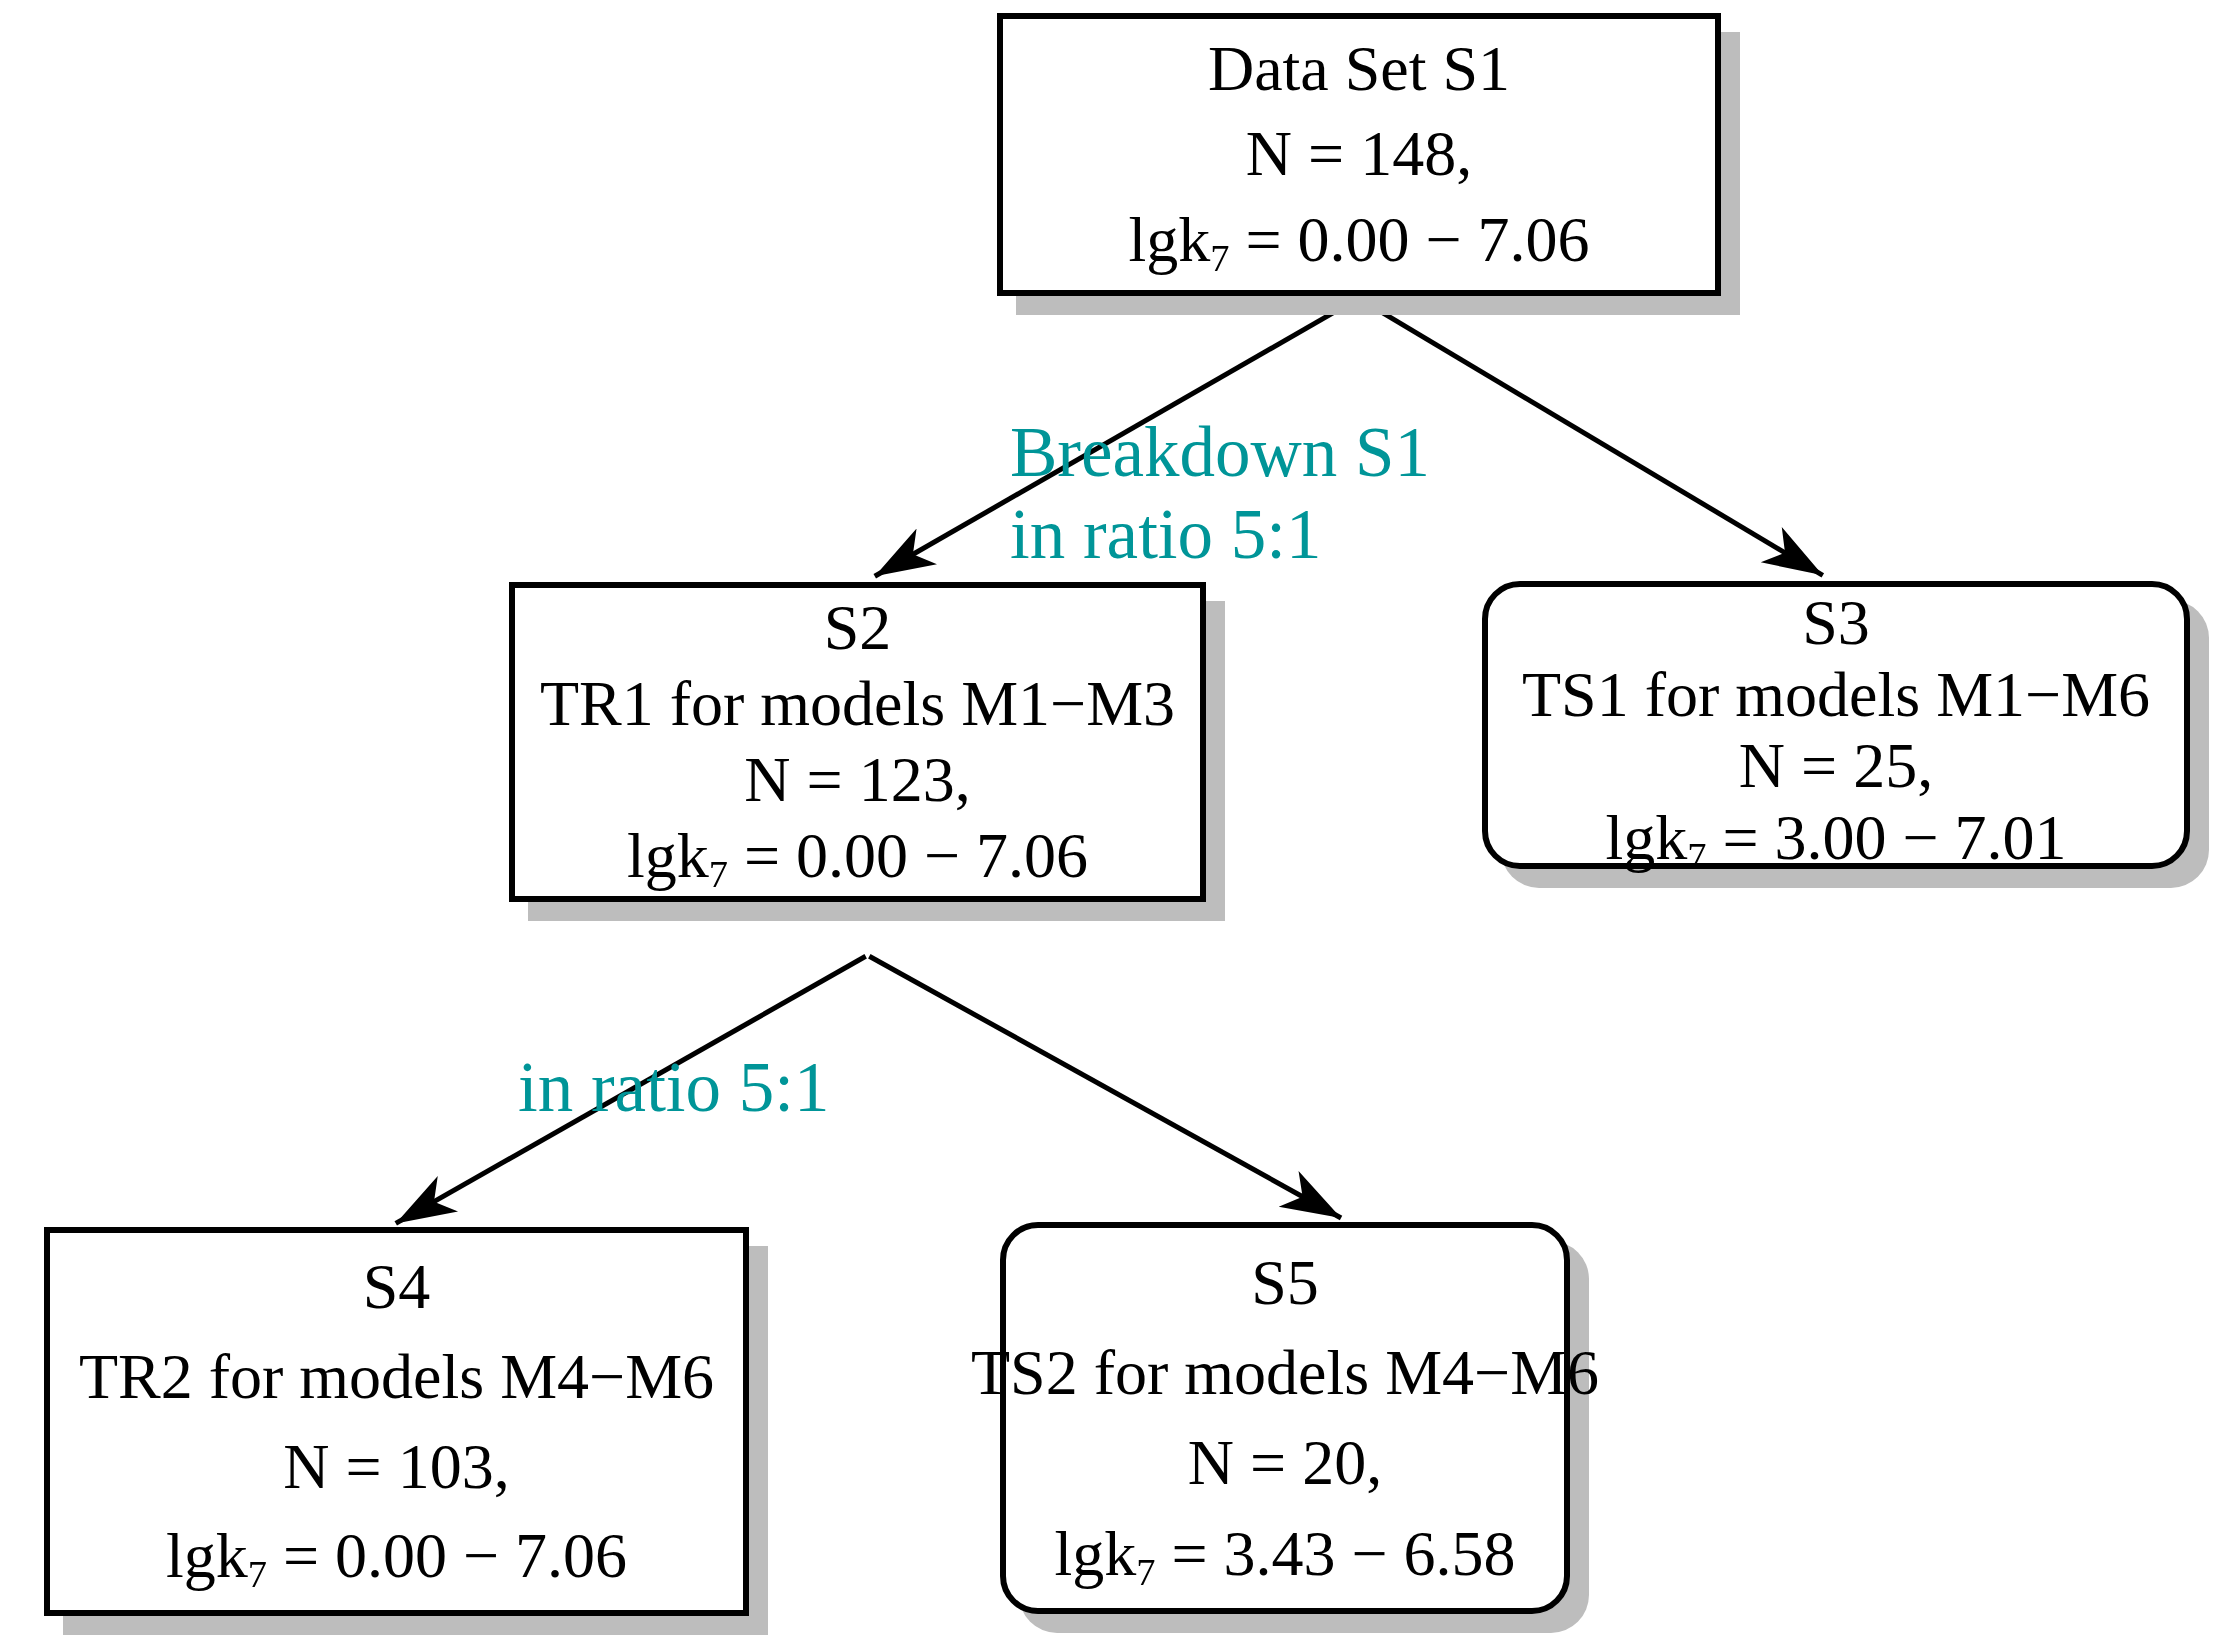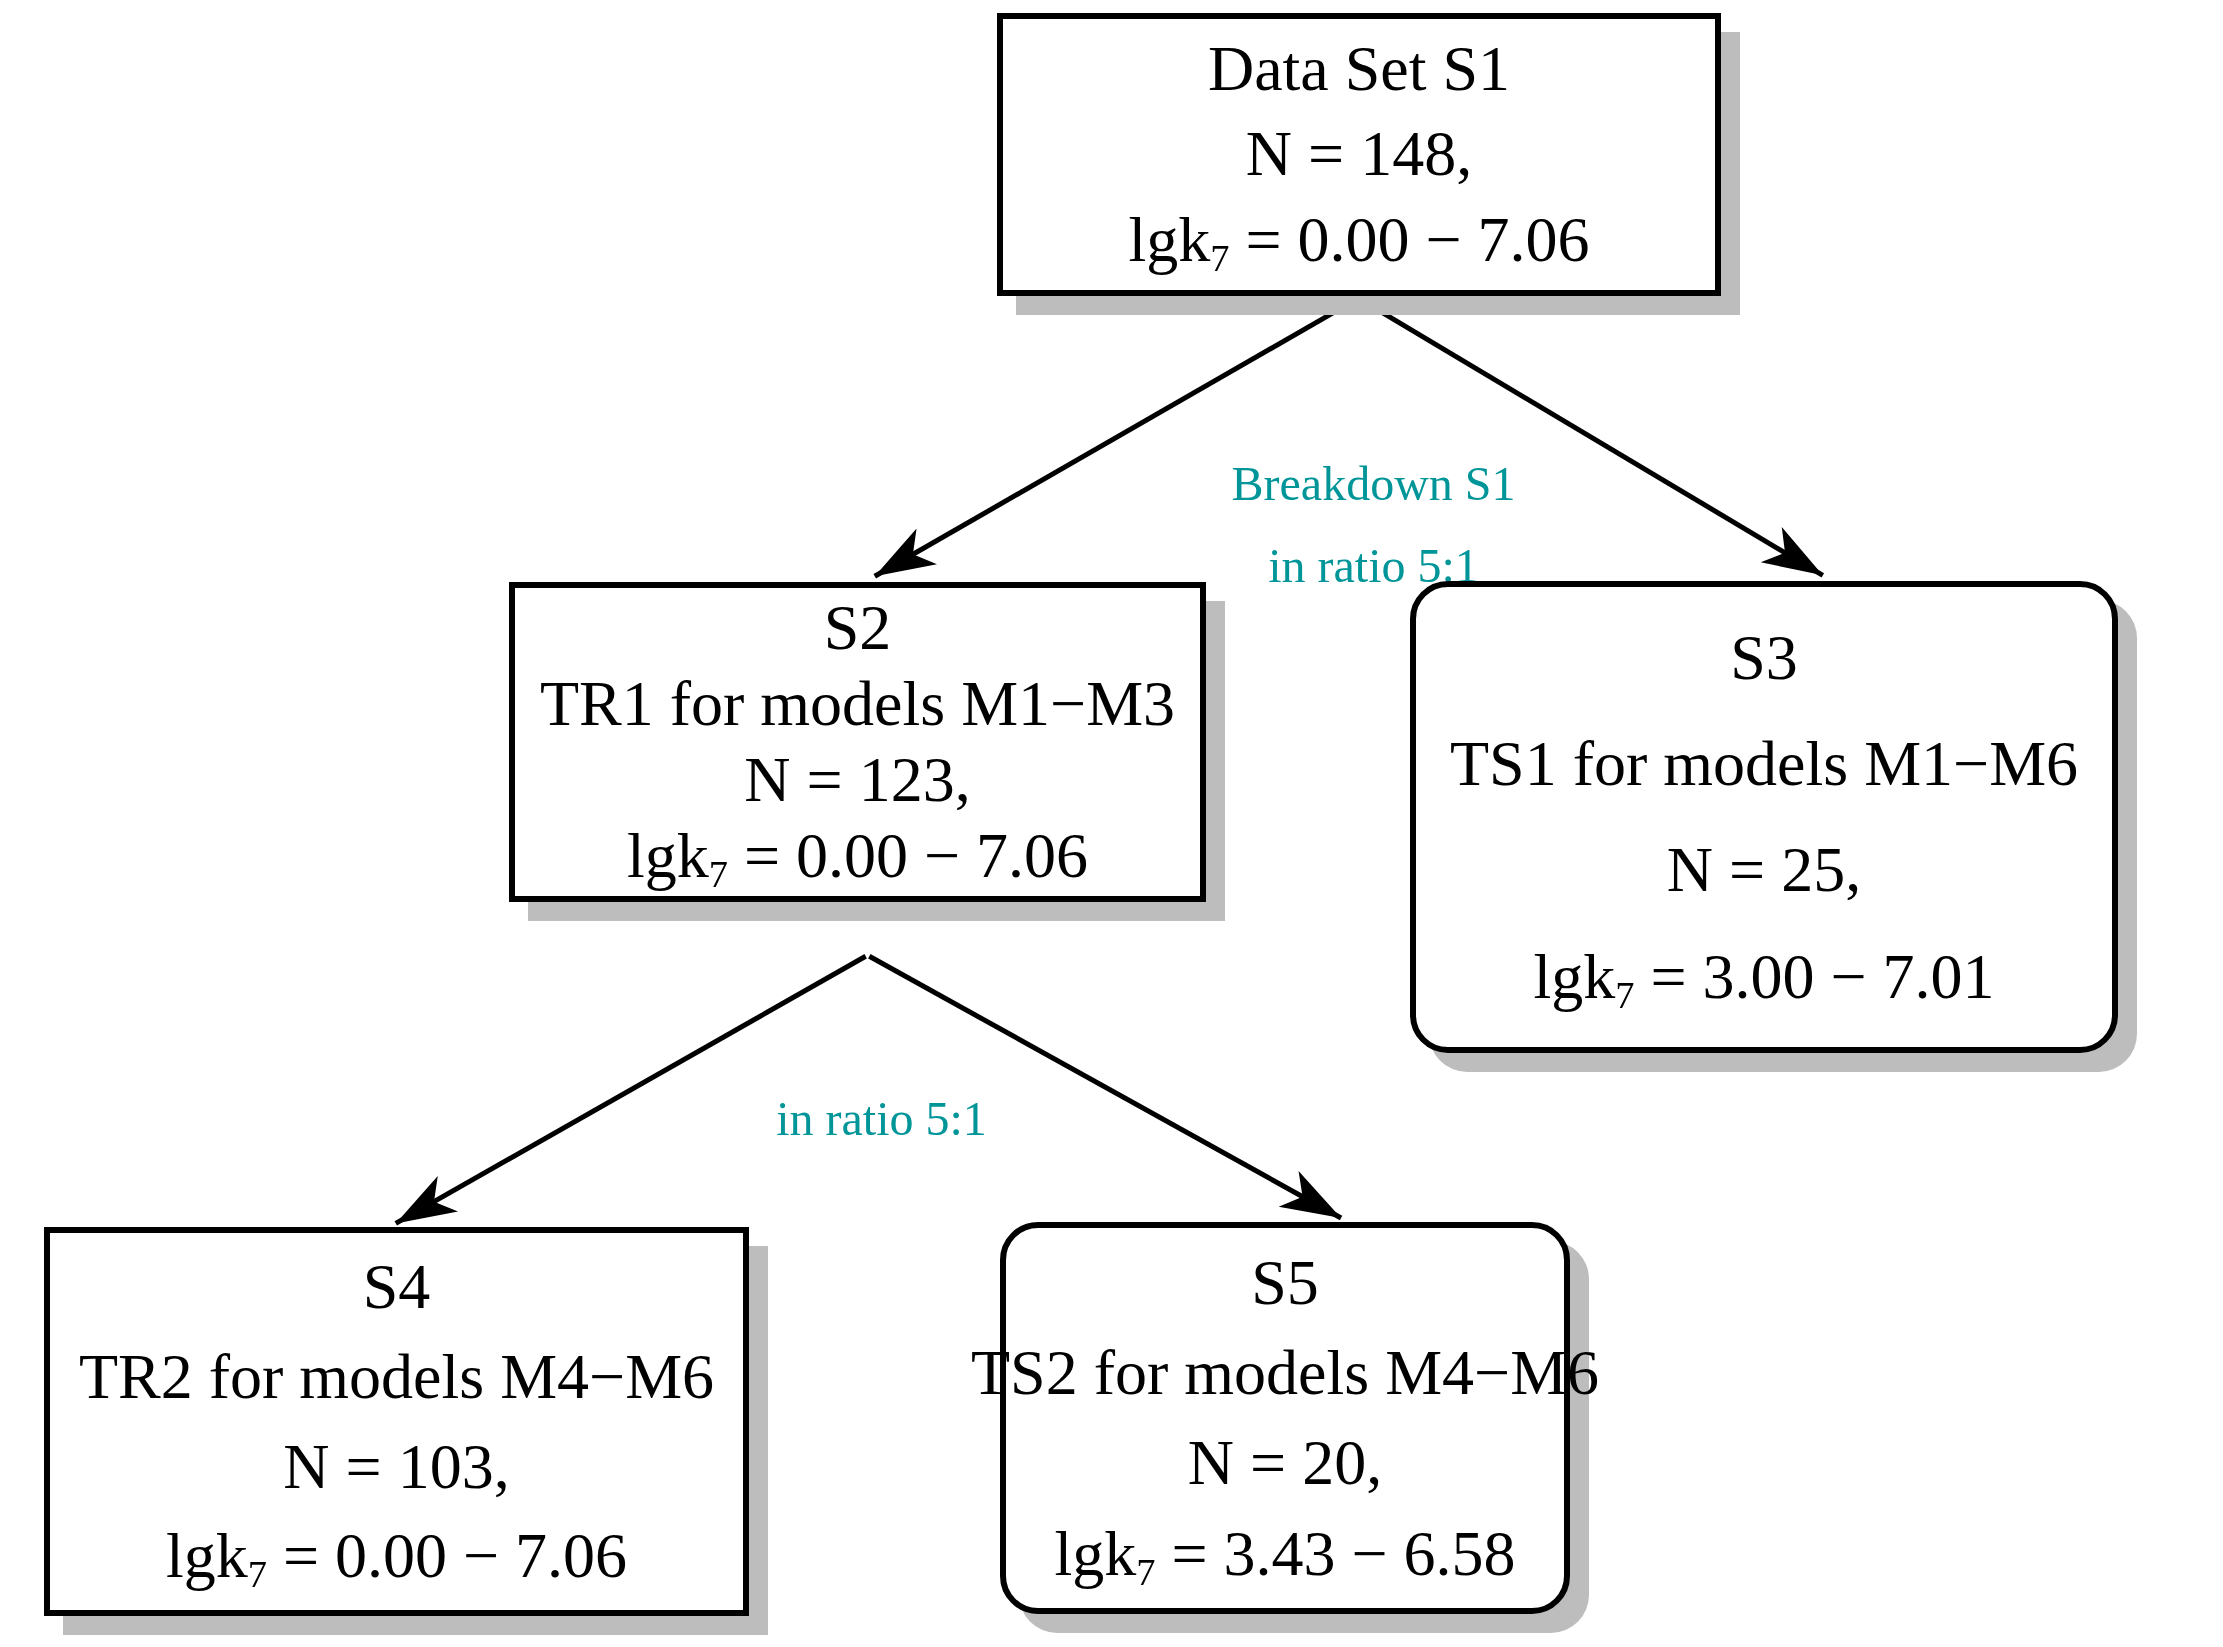--- a/index.html
+++ b/index.html
@@ -42,26 +42,24 @@
   }
   .node.rounded { border-radius: 38px; }
   .node .line { white-space: nowrap; }
   .node sub {
     font-size: 0.6em;
     line-height: 0;
     vertical-align: -0.25em;
   }
   .edge-label {
     position: absolute;
-    text-align: center;
     color: var(--teal, #009598);
-    font-size: 48px;
+    font-size: 71px;
     line-height: 82px;
     white-space: nowrap;
-    margin-top: 32px;
   }
 </style>
 </head>
 <body style="--teal: #009598; --ink: #000000; --paper: #ffffff; --shadow: #bdbdbd;">
 
 <div id="canvas">
 
   <svg id="arrow-layer" viewBox="0 0 2446 1812" xmlns="http://www.w3.org/2000/svg">
     <defs>
       <marker id="arrowhead" viewBox="0 0 12 9" refX="12" refY="4.5" markerWidth="12" markerHeight="9" orient="auto">
@@ -85,21 +83,21 @@
     <div>in ratio 5:1</div>
   </div>
 
   <div class="node" style="left:509px; top:582px; width:697px; height:320px;">
     <div class="line">S2</div>
     <div class="line">TR1 for models M1−M3</div>
     <div class="line">N = 123,</div>
     <div class="line"><span>lgk</span><sub>7</sub><span> = 0.00 − 7.06</span></div>
   </div>
 
-  <div class="node rounded" style="left:1410px; top:581px; width:708px; height:472px;">
+  <div class="node rounded" style="left:1482px; top:581px; width:708px; height:288px;">
     <div class="line">S3</div>
     <div class="line">TS1 for models M1−M6</div>
     <div class="line">N = 25,</div>
     <div class="line"><span>lgk</span><sub>7</sub><span> = 3.00 − 7.01</span></div>
   </div>
 
   <div class="edge-label" style="left:518px; top:1046px; width:727px;">
     <div>in ratio 5:1</div>
   </div>
 

